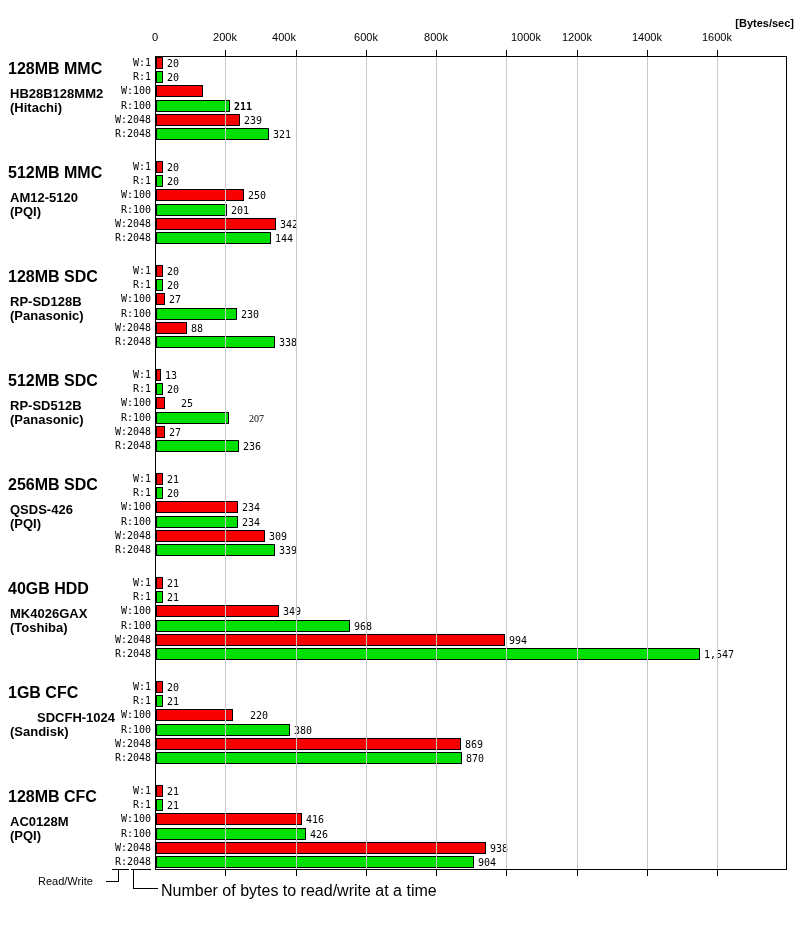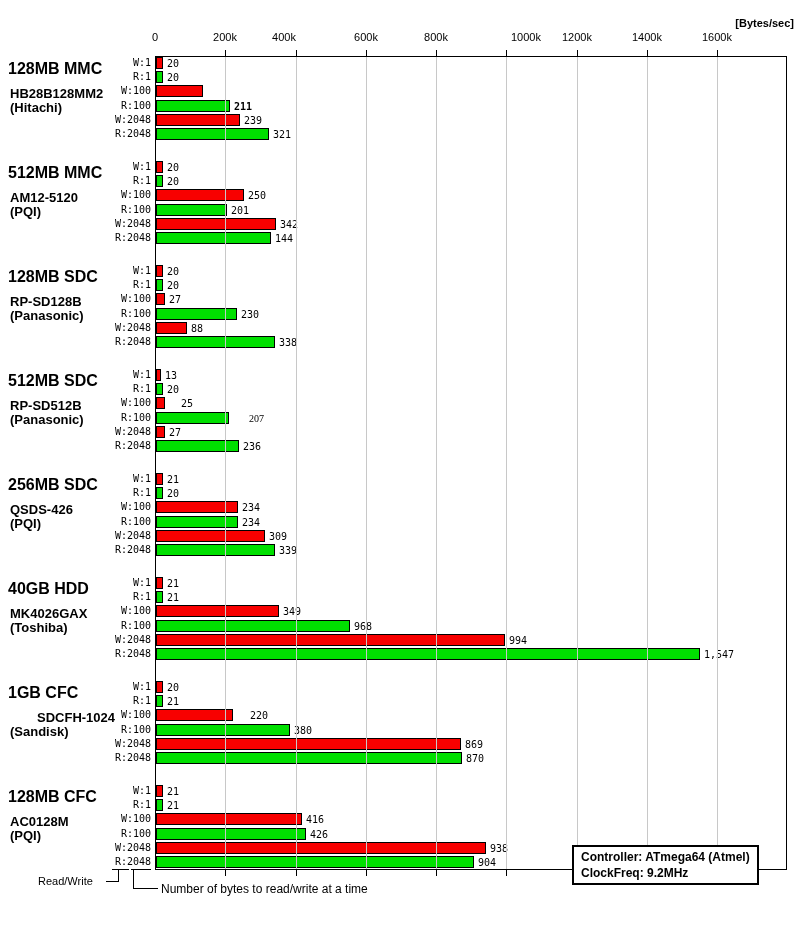--- a/index.html
+++ b/index.html
@@ -14,21 +14,21 @@
   .axis-tick-label{top:31px;width:60px;text-align:center;font-size:11px;}
   .bar{height:12px;border:1px solid #000;box-sizing:border-box;}
   .bar-row-label{width:56px;height:12px;line-height:12px;text-align:right;
                  font-family:"DejaVu Sans Mono",monospace;font-size:10px;white-space:nowrap;}
   .bar-value{height:12px;line-height:13px;font-family:"DejaVu Sans Mono",monospace;font-size:10px;white-space:nowrap;}
   .grp-name{font-size:16px;font-weight:bold;white-space:nowrap;}
   .grp-sub{font-size:13px;font-weight:bold;white-space:nowrap;}
   #legend-box{left:572px;top:845px;border:2px solid #000;background:#fff;padding:2px 7px;
               font-size:12px;font-weight:bold;line-height:16px;white-space:nowrap;z-index:5;}
   #rw-label{left:38px;top:875px;font-size:11px;white-space:nowrap;}
-  #bytes-label{left:161px;top:882px;font-size:12px;white-space:nowrap;}
+  #bytes-label{left:161px;top:882px;font-size:16px;white-space:nowrap;}
   .underline-seg{height:1px;background:#000;top:869px;}
   #connector-rw{left:106px;top:870px;width:12px;height:11px;border-right:1px solid #000;border-bottom:1px solid #000;}
   #connector-bytes{left:133px;top:870px;width:24px;height:18px;border-left:1px solid #000;border-bottom:1px solid #000;}
   #note-text{left:8px;top:908px;font-size:16px;font-weight:bold;font-style:italic;white-space:nowrap;}
 </style>
 </head>
 <body>
 
 <div id="page">
   <div id="unit-label" class="abs">[Bytes/sec]</div>
@@ -126,24 +126,20 @@
       <div class="bar abs" style="left: 156px; top: 813px; width: 146px; background: rgb(248, 0, 0);"></div>
       <div class="bar-value abs" style="left: 306px; top: 813px;">416</div>
       <div class="bar abs" style="left: 156px; top: 828px; width: 150px; background: rgb(0, 224, 0);"></div>
       <div class="bar-value abs" style="left: 310px; top: 828px;">426</div>
       <div class="bar abs" style="left: 156px; top: 842px; width: 330px; background: rgb(248, 0, 0);"></div>
       <div class="bar-value abs" style="left: 490px; top: 842px;">938</div>
       <div class="bar abs" style="left: 156px; top: 856px; width: 318px; background: rgb(0, 224, 0);"></div>
       <div class="bar-value abs" style="left: 478px; top: 856px;">904</div>
     </div>
 
-  <div id="legend-box" class="abs">
-    <div>Controller: ATmega64 (Atmel)</div>
-    <div>ClockFreq: 9.2MHz</div>
-  </div>
 
   <div class="abs underline-seg" style="left:112px;width:17px;"></div>
   <div class="abs underline-seg" style="left:131px;width:20px;"></div>
   <div id="connector-rw" class="abs"></div>
   <div id="connector-bytes" class="abs"></div>
   <div id="rw-label" class="abs">Read/Write</div>
   <div id="bytes-label" class="abs">Number of bytes to read/write at a time</div>
 
 <div class="axis-tick-label abs" style="left: 125px;">0</div>
     <div class="axis-tick-label abs" style="left: 195px;">200k</div>

